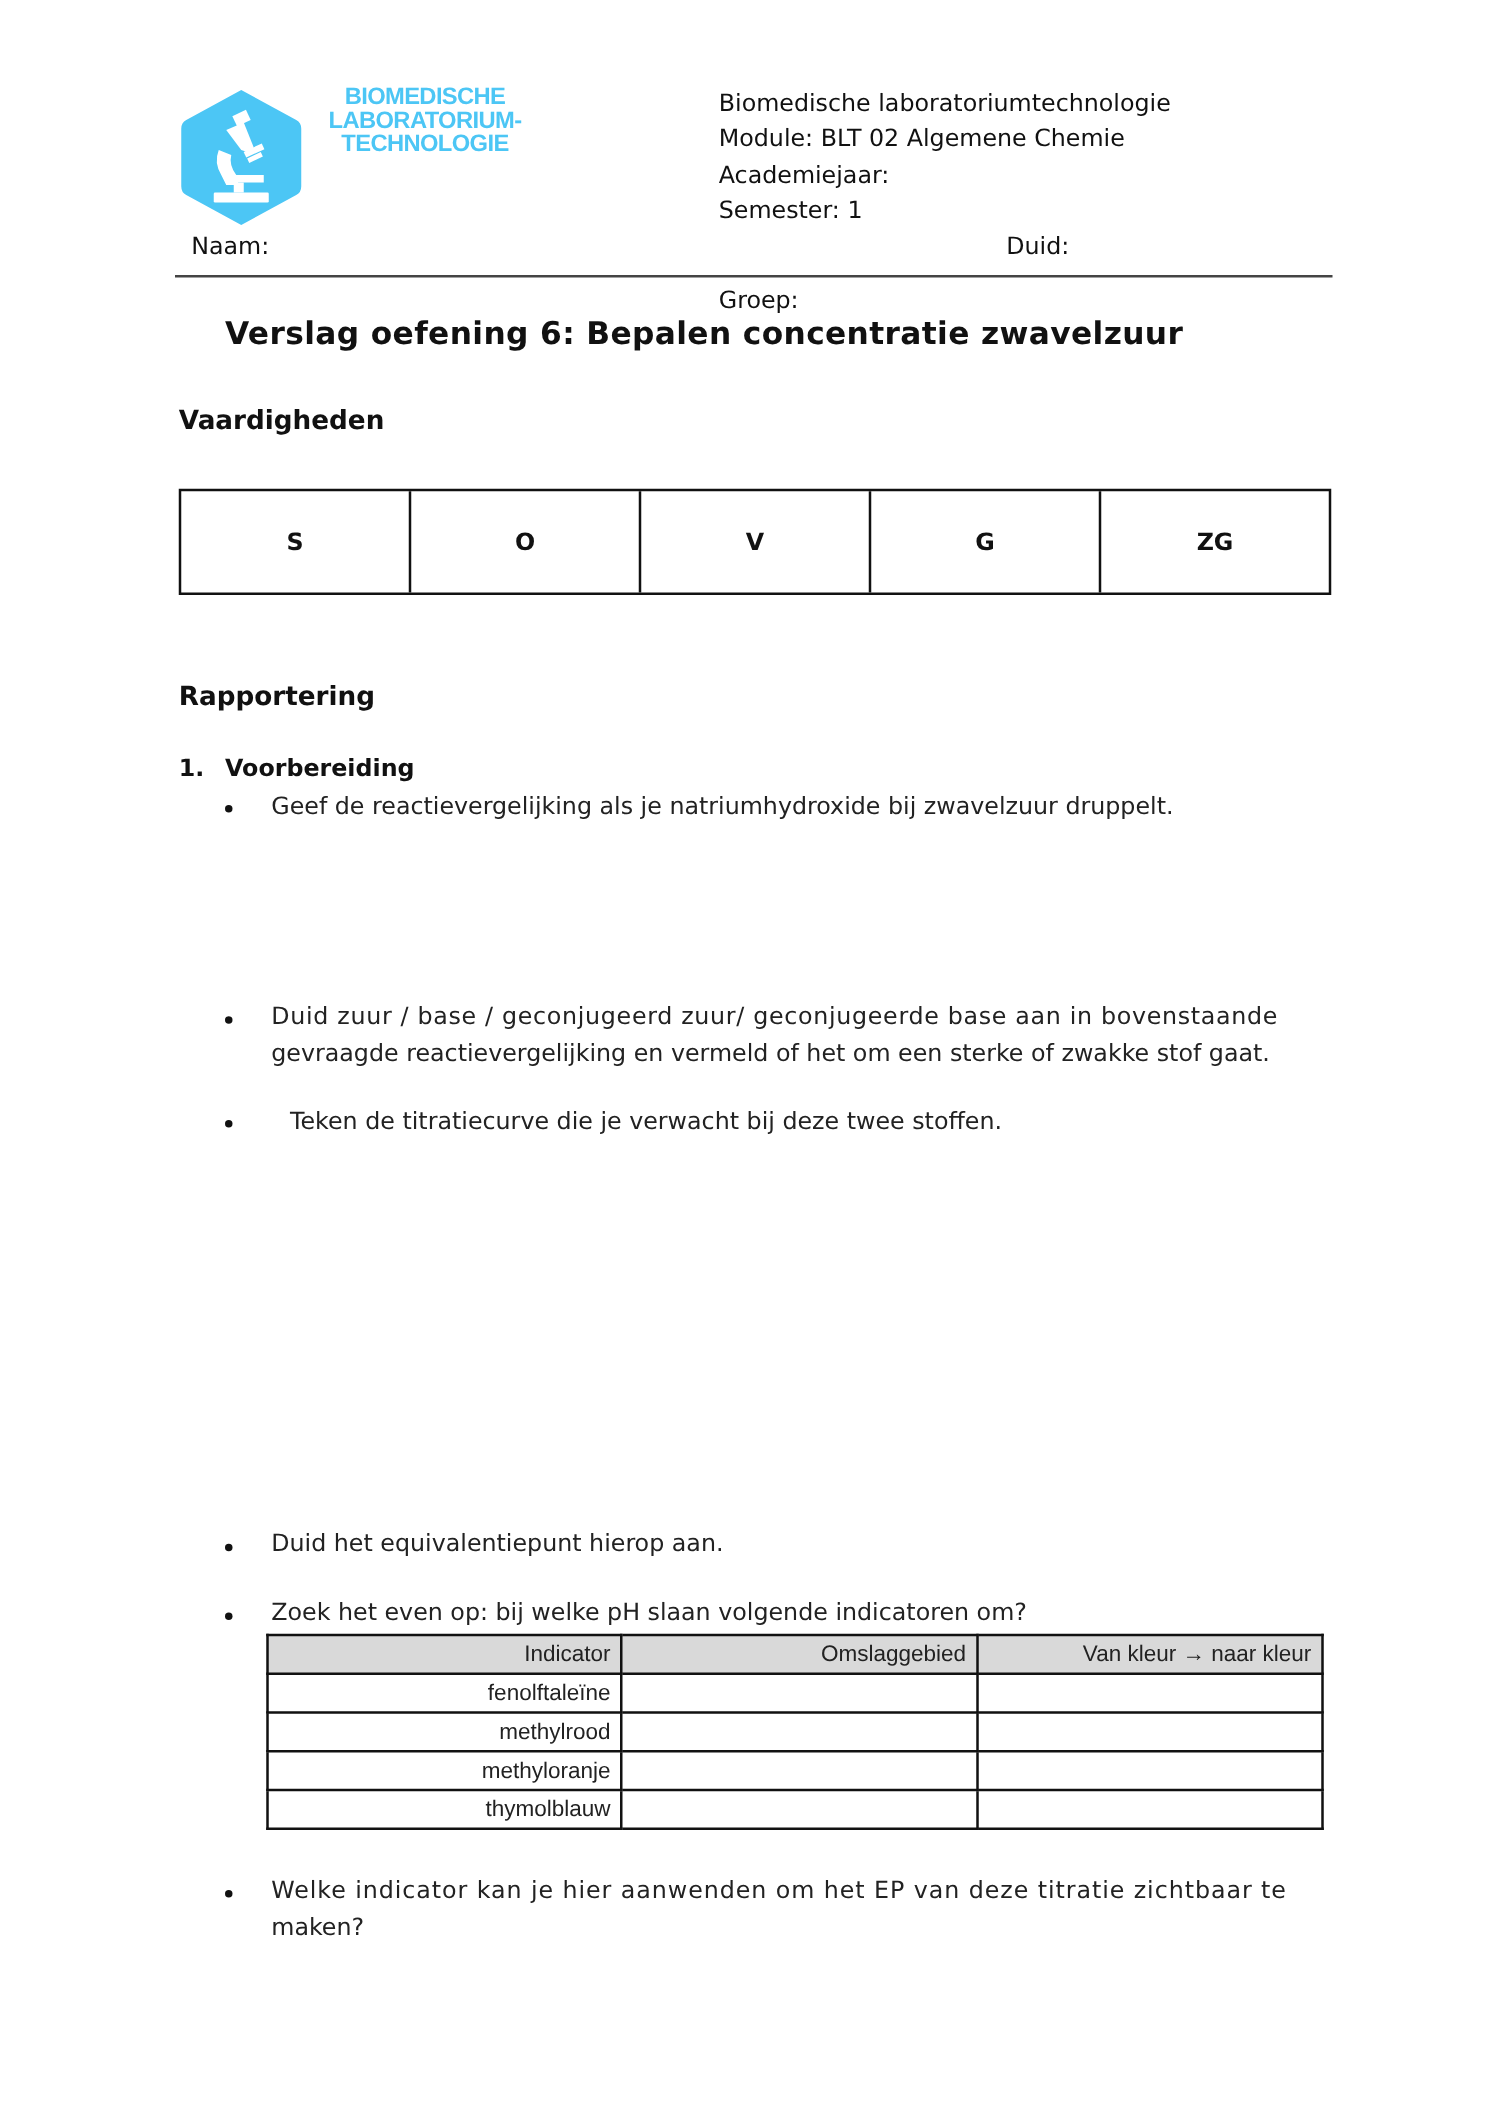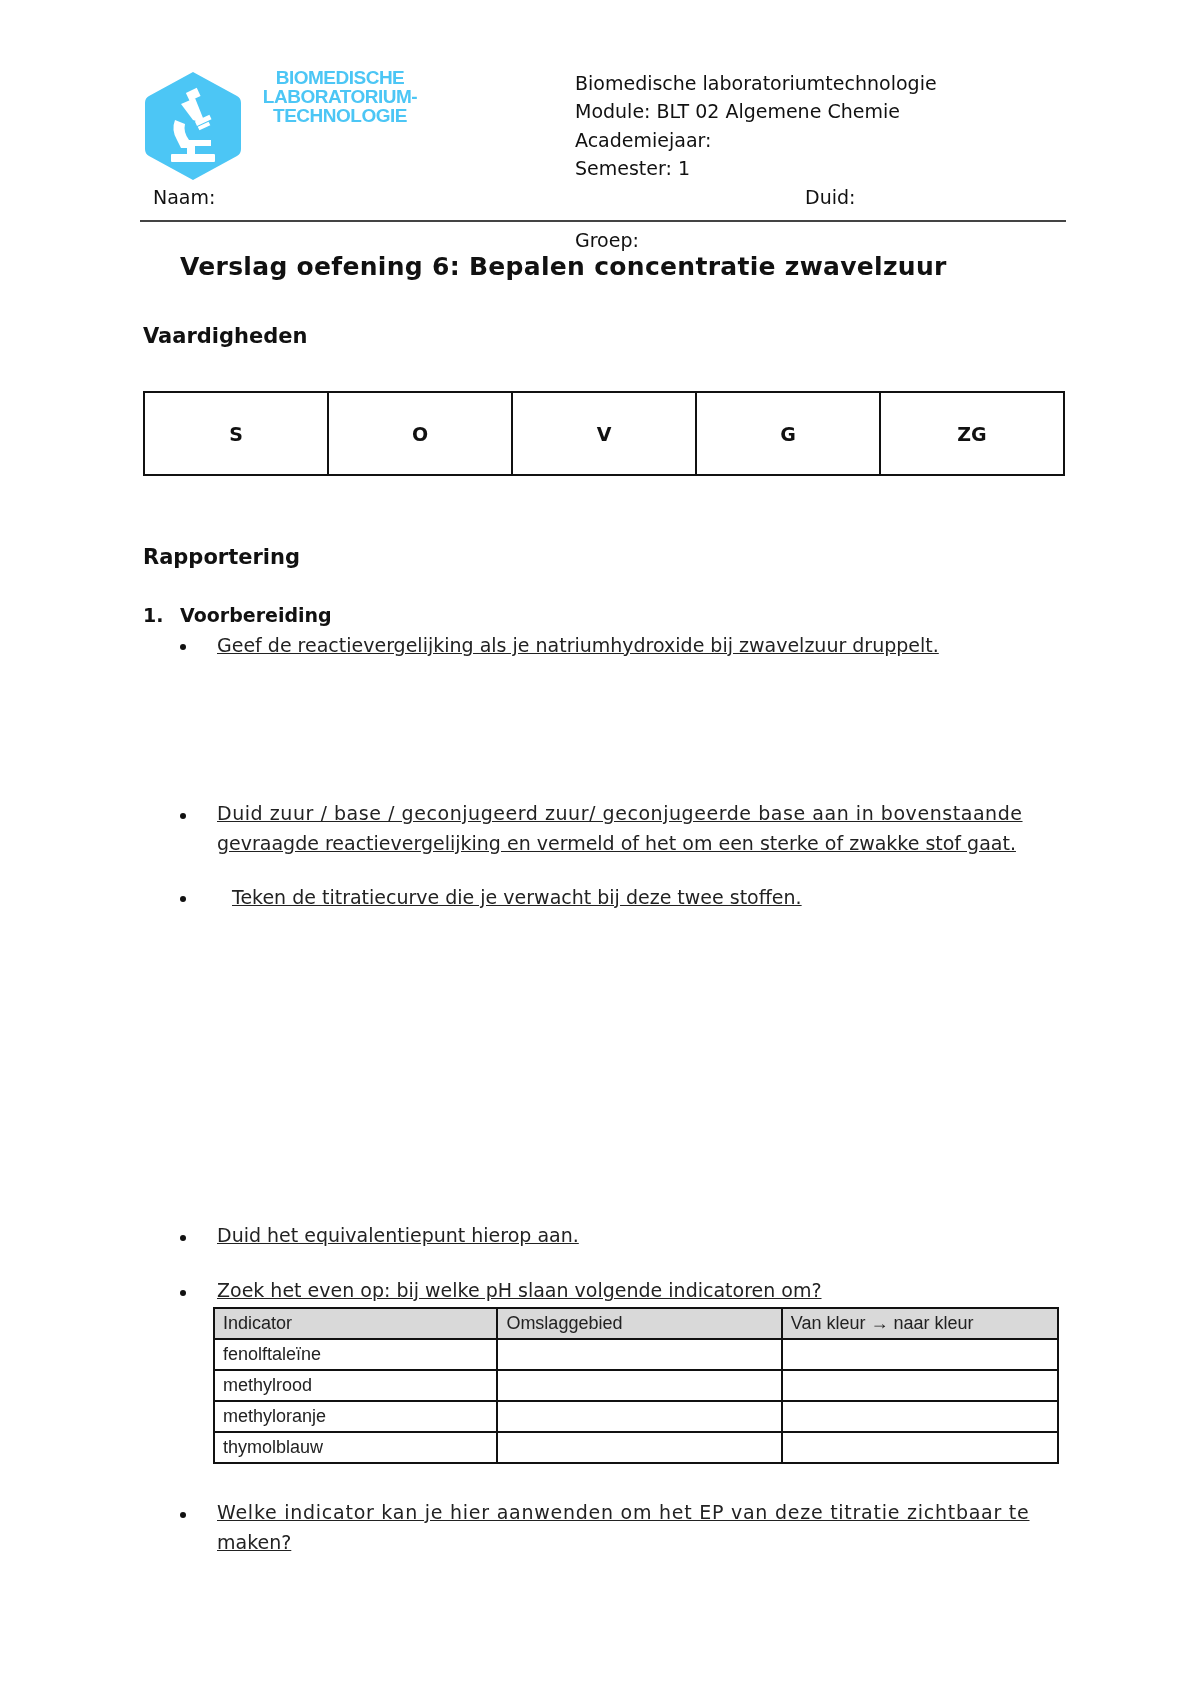--- a/index.html
+++ b/index.html
@@ -13,25 +13,25 @@
   .brand .sub { font-size: 19px; line-height: 19px; letter-spacing: -0.5px; text-align: center; width: 172px; }
   .meta { font-size: 19px; }
   .hr { position: absolute; left: 140px; top: 220px; width: 926px; height: 2px; background: #444; }
   .title { left: 180px; top: 252px; font-size: 25px; font-weight: bold; letter-spacing: 0.3px; }
   .h2 { font-size: 21px; font-weight: bold; }
   .skills { position: absolute; left: 143px; top: 391px; width: 922px; height: 85px;
             border: 2px solid #111; box-sizing: border-box; display: flex; }
   .skills .cell { flex: 1; border-right: 2px solid #111; display: flex; align-items: center;
                   justify-content: center; font-weight: bold; font-size: 19px; }
   .skills .cell:last-child { border-right: none; }
-  .body-txt { font-size: 19px; color: #222; text-decoration: underline; }
+  .body-txt { font-size: 19px; color: #222; }
   .bullet { position: absolute; width: 6px; height: 6px; border-radius: 50%; background: #111; }
   .ind { position: absolute; left: 213px; top: 1307px; width: 846px;
          border-collapse: collapse; font-family: "Liberation Sans", sans-serif; font-size: 18px; }
-  .ind th, .ind td { border: 2.5px solid #111; height: 29px; padding: 0 8px; text-align: left;
+  .ind th, .ind td { border: 2.5px solid #111; height: 29px; padding: 0 8px; text-align: right;
                      font-weight: normal; color: #222; }
   .ind th { background: #d9d9d9; }
   .answer-area { position: absolute; background: transparent; }
 </style>
 </head>
 <body>
 
 <svg class="logo-hex" viewBox="0 0 100 112">
   <path d="M50 2 L94 26 Q98 28 98 33 L98 79 Q98 84 94 86 L50 110 L6 86 Q2 84 2 79 L2 33 Q2 28 6 26 Z" fill="#4cc6f5"></path>
   <g fill="#ffffff">

